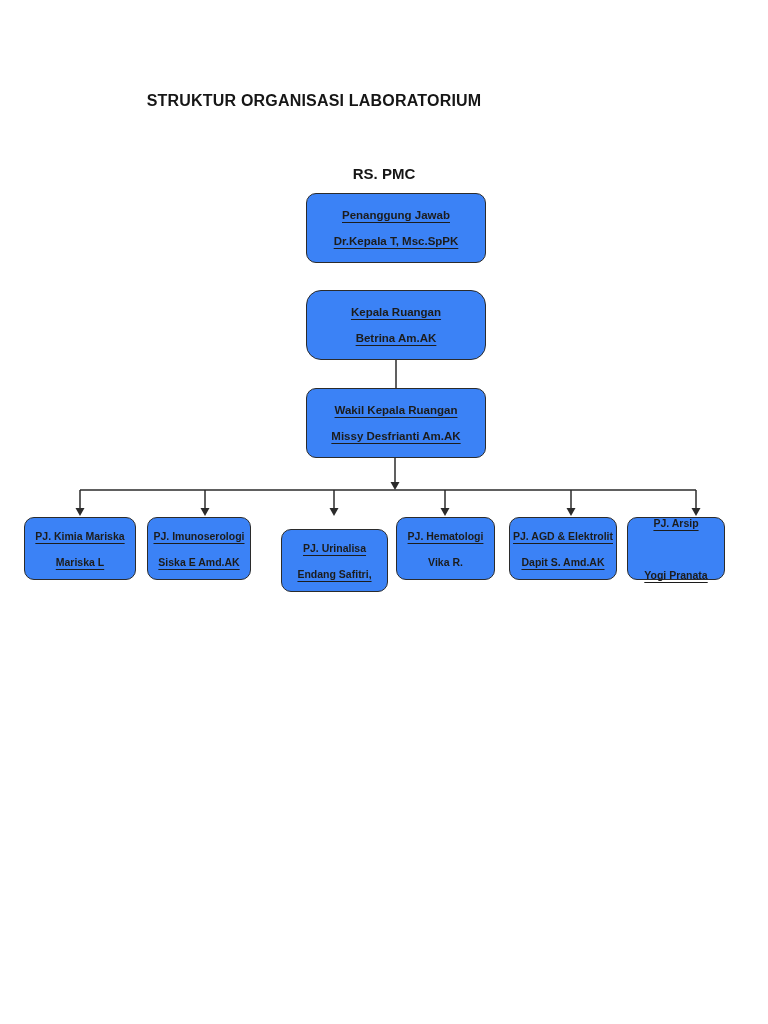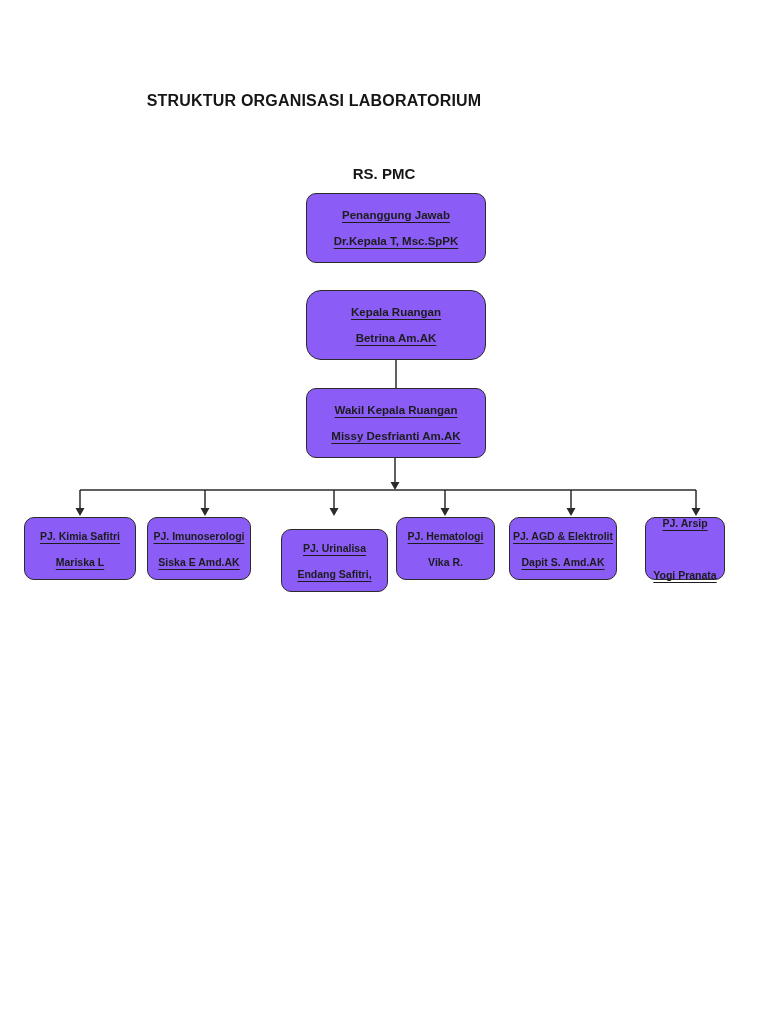--- a/index.html
+++ b/index.html
@@ -24,21 +24,21 @@
   }
   .connectors {
     position: absolute; left: 0; top: 0;
     pointer-events: none;
   }
   .node {
     position: absolute;
     box-sizing: border-box;
     border: 1.4px solid #2b2b2b;
     border-radius: 10px;
-    background: #8b5cf6;
+    background: #3b82f6;
     display: flex; flex-direction: column;
     align-items: center; justify-content: center;
     text-align: center;
     font-weight: bold;
     color: #1c1c1c;
   }
   .top-node { width: 180px; height: 70px; gap: 14px; font-size: 11.5px; }
   .bottom-node { height: 63px; gap: 14px; font-size: 10.5px; }
   .u {
     text-decoration: underline;
@@ -46,21 +46,21 @@
     text-underline-offset: 3px;
   }
   #node-top-1 { left: 306px; top: 193px; }
   #node-top-2 { left: 306px; top: 290px; border-radius: 15px; }
   #node-top-3 { left: 306px; top: 388px; }
   #node-b-1 { left: 24px;  top: 517px; width: 112px; }
   #node-b-2 { left: 147px; top: 517px; width: 104px; }
   #node-b-3 { left: 281px; top: 517px; width: 107px; margin-top: 12px; }
   #node-b-4 { left: 396px; top: 517px; width: 99px;  }
   #node-b-5 { left: 509px; top: 517px; width: 108px; }
-  #node-b-6 { left: 645px; top: 517px; width: 80px; gap: 40px; }
+  #node-b-6 { left: 627px; top: 517px; width: 98px; gap: 40px; }
 </style>
 </head>
 <body>
 
 <div class="doc-title">STRUKTUR ORGANISASI LABORATORIUM</div>
 <div class="doc-subtitle">RS. PMC</div>
 
 <svg class="connectors" width="768" height="1024" viewBox="0 0 768 1024">
   <g stroke="#2b2b2b" stroke-width="1.5" fill="#2b2b2b">
 
@@ -95,21 +95,21 @@
   <div class="u">Kepala Ruangan</div>
   <div class="u">Betrina Am.AK</div>
 </div>
 
 <div class="node top-node" id="node-top-3">
   <div class="u">Wakil Kepala Ruangan</div>
   <div class="u">Missy Desfrianti Am.AK</div>
 </div>
 
 <div class="node bottom-node" id="node-b-1">
-  <div class="u">PJ. Kimia Safitri</div>
+  <div class="u">PJ. Kimia Mariska</div>
   <div class="u">Mariska L</div>
 </div>
 
 <div class="node bottom-node" id="node-b-2">
   <div class="u">PJ. Imunoserologi</div>
   <div class="u">Siska E Amd.AK</div>
 </div>
 
 <div class="node bottom-node" id="node-b-3">
   <div class="u">PJ. Urinalisa</div>

